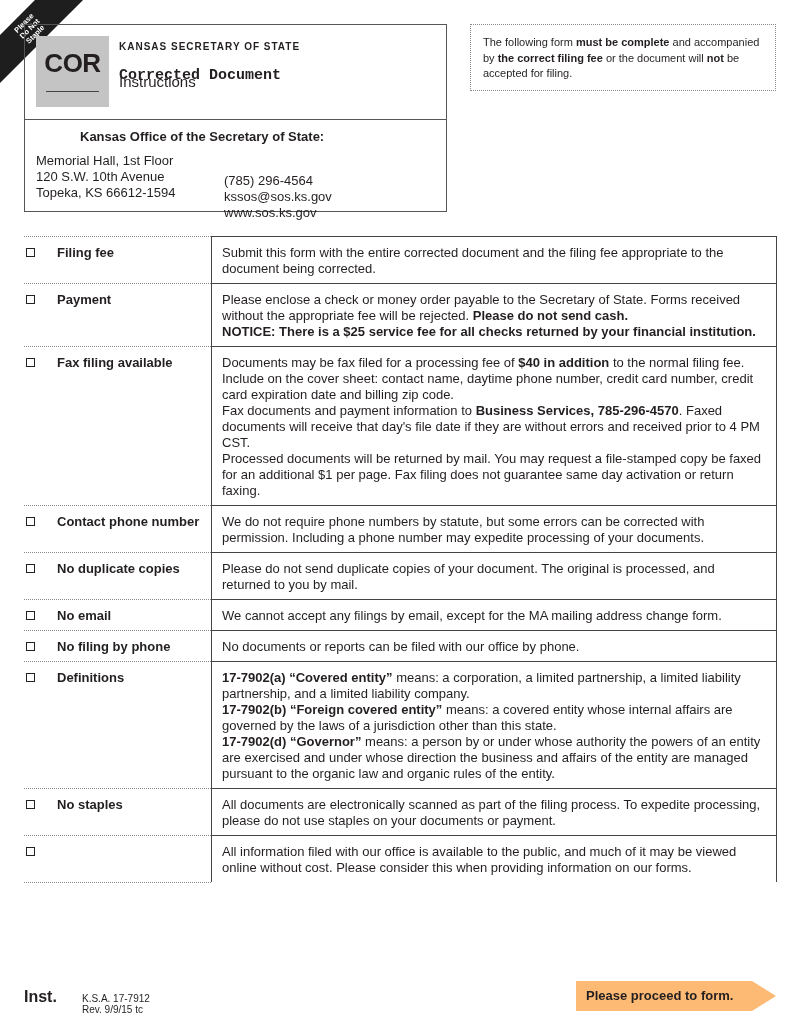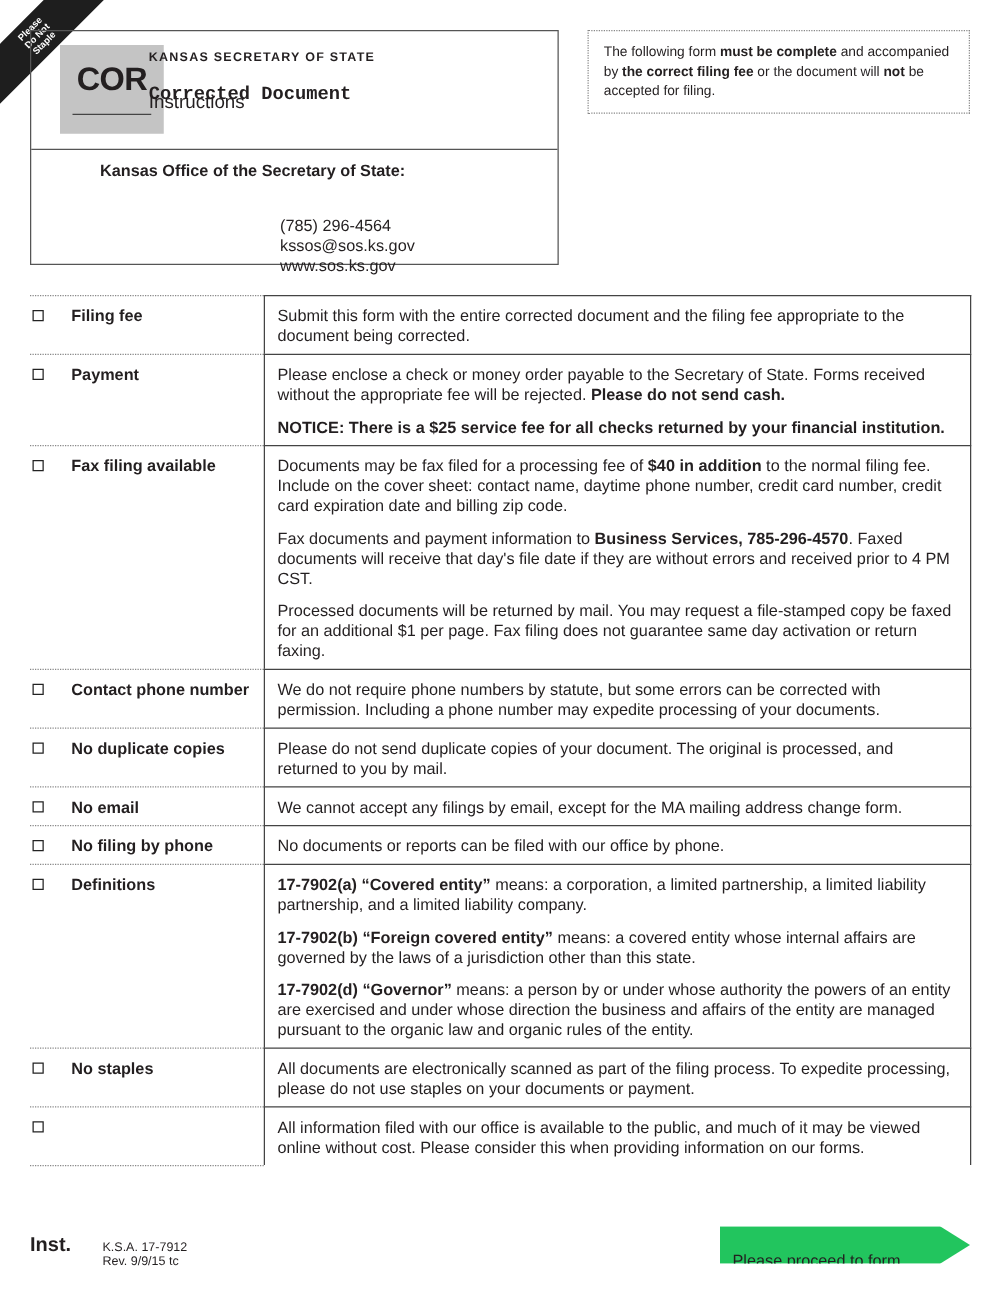--- a/index.html
+++ b/index.html
@@ -15,21 +15,21 @@
       font-size: 7.5px; font-weight: bold; line-height: 8px; text-align: center;
     }
 
     
     .header-box {
       position: absolute; left: 24px; top: 24px; width: 423px; height: 188px;
       border: 1.5px solid #555;
     }
     .header-top { height: 95px; border-bottom: 1.5px solid #555; position: relative; }
     .cor-box {
-      position: absolute; left: 23px; top: 11px; width: 83px; height: 71px;
+      position: absolute; left: 11px; top: 11px; width: 73px; height: 71px;
       background: #c4c4c4;
     }
     .cor-text {
       position: absolute; left: 0; right: 0; top: 12px; text-align: center;
       font-size: 26px; font-weight: bold; color: #231f20; letter-spacing: -0.5px;
     }
     .cor-line { position: absolute; left: 10px; right: 10px; top: 55px; height: 1px; background: #444; }
     .agency {
       position: absolute; left: 94px; top: 16px; font-size: 10px; font-weight: bold;
       letter-spacing: 1px;
@@ -58,30 +58,30 @@
     }
     .row-right {
       flex: 1; border: 1.5px solid #444; border-bottom: none;
       padding: 8px 10px 6px 10px; font-size: 13px; line-height: 16px;
     }
     .row:last-child .row-right { border-bottom: 1.5px solid #444; }
     .rows-end { width: 187px; border-top: 1px dotted #888; height: 1px; }
     .checkbox {
       width: 9px; height: 9px; border: 1px solid #222; margin: 3px 22px 0 2px; flex-shrink: 0;
     }
-    .para + .para { margin-top: 10px; }
+    .para + .para { }
     .para b { font-weight: bold; }
 
     
     .footer-inst { position: absolute; left: 24px; top: 988px; font-size: 16px; font-weight: bold; }
     .footer-meta { position: absolute; left: 82px; top: 993px; font-size: 10px; line-height: 11px; }
     .proceed {
       position: absolute; left: 576px; top: 981px; width: 200px; height: 30px;
-      background: #22c55e; clip-path: polygon(0 0, 88% 0, 100% 50%, 88% 100%, 0 100%);
-      font-size: 13px; font-weight: normal; padding: 20px 0 0 10px; color: #231f20;
+      background: #fdba74; clip-path: polygon(0 0, 88% 0, 100% 50%, 88% 100%, 0 100%);
+      font-size: 13px; font-weight: bold; padding: 7px 0 0 10px; color: #231f20;
     }
   </style>
 </head>
 <body>
 
 <div class="staple-banner">
   <span>Please</span>
   <span>Do Not</span>
   <span>Staple</span>
 </div>
@@ -90,20 +90,25 @@
   <div class="header-top">
     <div class="cor-box">
       <div class="cor-text">COR</div>
       <div class="cor-line"></div>
     </div>
     <div class="agency">KANSAS SECRETARY OF STATE</div>
     <div class="doc-title">Corrected Document</div>
     <div class="doc-subtitle">Instructions</div>
   </div>
   <div class="office-title">Kansas Office of the Secretary of State:</div>
+  <div class="addr-col addr-left">
+    <div>Memorial Hall, 1st Floor</div>
+    <div>120 S.W. 10th Avenue</div>
+    <div>Topeka, KS 66612-1594</div>
+  </div>
   <div class="addr-col addr-right">
     <div>(785) 296-4564</div>
     <div>kssos@sos.ks.gov</div>
     <div>www.sos.ks.gov</div>
   </div>
 </div>
 
 <div class="notice-box">
   <span>The following form </span><b>must be complete</b><span> and accompanied by </span><b>the correct filing fee</b><span> or the document will </span><b>not</b><span> be accepted for filing.</span>
 </div>

